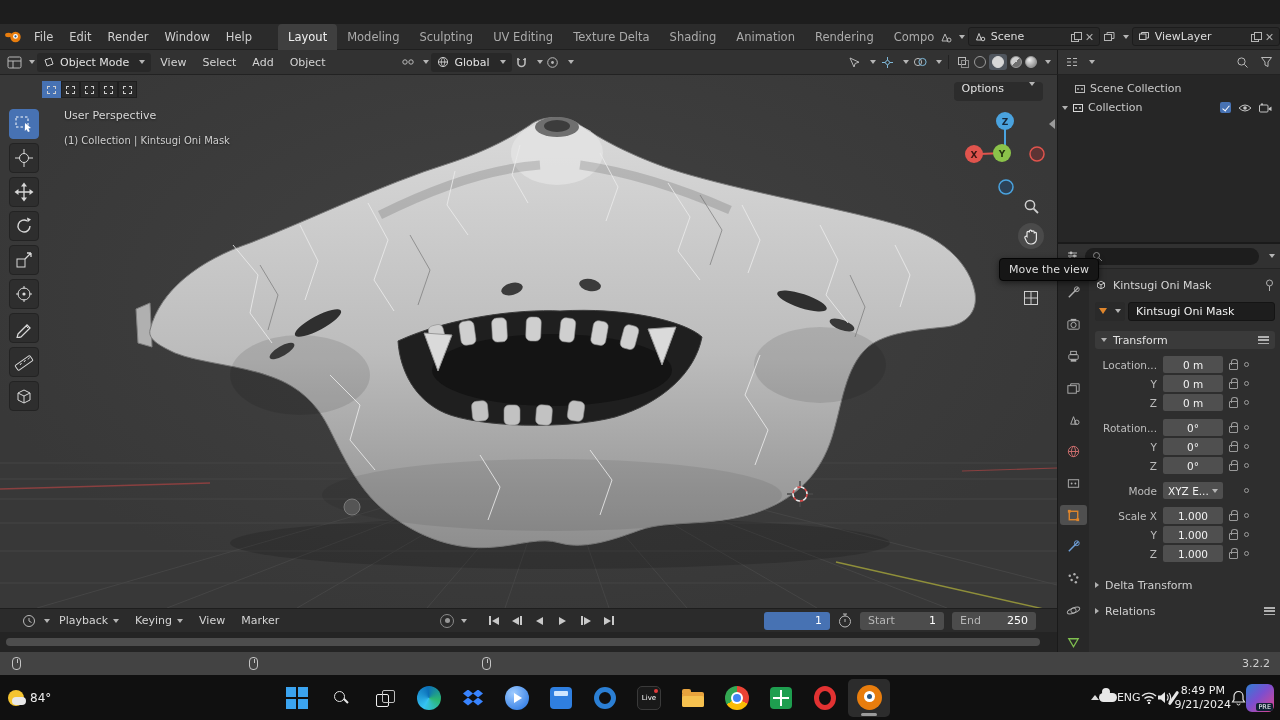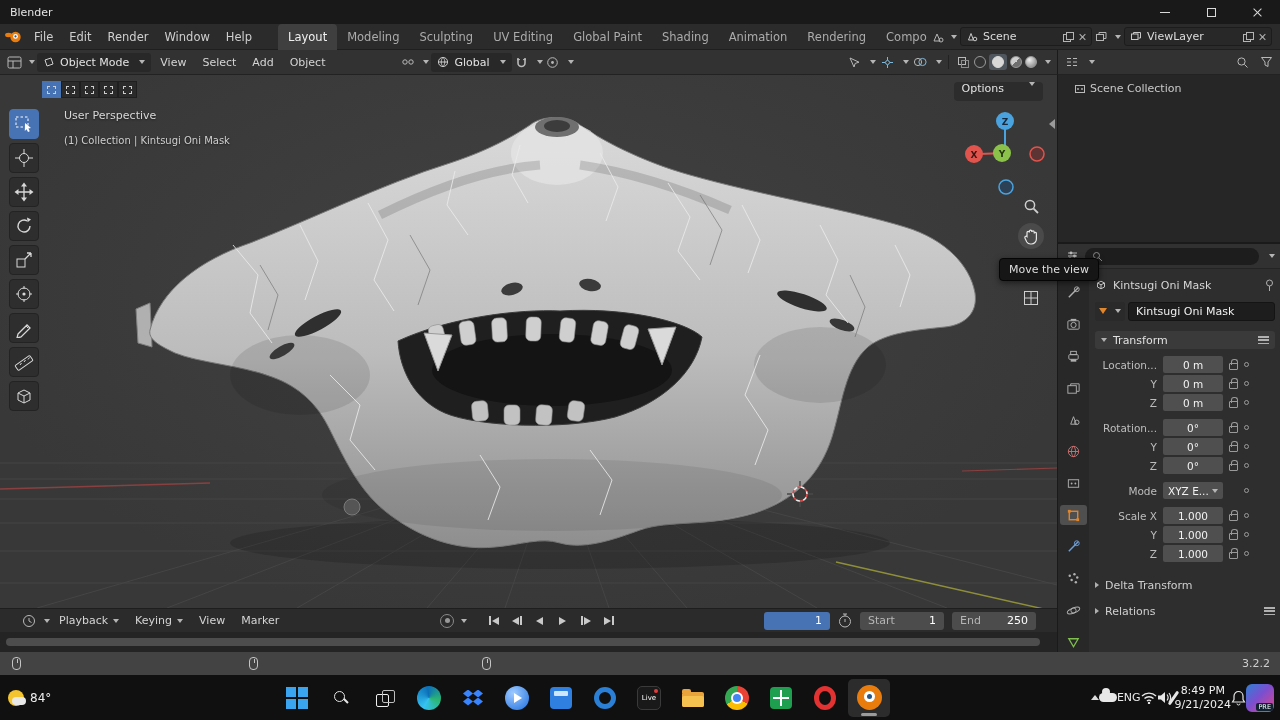--- a/index.html
+++ b/index.html
@@ -155,34 +155,20 @@
   .taskview{position:relative;width:18px;height:16px}
   .taskview::before{content:"";position:absolute;left:0;top:4px;width:11px;height:11px;border:1.5px solid #efefef;border-radius:2px}
   .taskview::after{content:"";position:absolute;left:6px;top:0;width:11px;height:11px;border:1.5px solid #bdbdbd;border-radius:2px}
   .pen-ic{width:3px;height:16px;background:#e6e6e6;border-radius:2px;transform:rotate(35deg)}
 </style>
 </head>
 <body>
 
 <div class="screen">
 
-  <div class="titlebar">
-    <span class="tb-title">Blender</span>
-    <div class="tb-controls">
-      <div class="tb-btn">
-          <div class="ic-min"></div>
-        </div>
-      <div class="tb-btn">
-          <div class="ic-max"></div>
-        </div>
-      <div class="tb-btn">
-          <div class="ic-close"></div>
-        </div>
-    </div>
-  </div>
 
   <div class="topbar">
     <div style="width:26px;display:flex;justify-content:center">
       <svg width="18" height="15" viewBox="0 0 18 15">
           <ellipse cx="4.5" cy="6" rx="3.4" ry="2.2" fill="#e87d0d"></ellipse>
           <circle cx="11.5" cy="8" r="5.2" fill="#e87d0d"></circle>
           <circle cx="11.5" cy="7.4" r="2.4" fill="#fff"></circle>
           <circle cx="11.5" cy="7.4" r="1.1" fill="#265787"></circle>
         </svg>
     </div>
@@ -208,21 +194,21 @@
     <div class="ws-tab">
         <span>Modeling</span>
       </div>
     <div class="ws-tab">
         <span>Sculpting</span>
       </div>
     <div class="ws-tab">
         <span>UV Editing</span>
       </div>
     <div class="ws-tab">
-        <span>Global Paint</span>
+        <span>Texture Delta</span>
       </div>
     <div class="ws-tab">
         <span>Shading</span>
       </div>
     <div class="ws-tab">
         <span>Animation</span>
       </div>
     <div class="ws-tab">
         <span>Rendering</span>
       </div>
@@ -623,20 +609,41 @@
     <div style="padding:4px 4px 0 4px">
       <div class="ol-row">
         <span style="width:8px"></span>
         <svg width="12" height="11" viewBox="0 0 12 11">
             <rect x="1.5" y="2.5" width="9" height="7" fill="none" stroke="#b9b9b9"></rect>
             <circle cx="4" cy="6" r="0.9" fill="#b9b9b9"></circle>
             <circle cx="8" cy="6" r="0.9" fill="#b9b9b9"></circle>
           </svg>
         <span>Scene Collection</span>
       </div>
+      <div class="ol-row">
+        <span class="tri-d8"></span>
+        <svg width="12" height="11" viewBox="0 0 12 11">
+            <rect x="1.5" y="2.5" width="9" height="7" fill="none" stroke="#d8d8d8"></rect>
+            <circle cx="4" cy="6" r="0.9" fill="#d8d8d8"></circle>
+            <circle cx="8" cy="6" r="0.9" fill="#d8d8d8"></circle>
+          </svg>
+        <span>Collection</span>
+        <span style="position:absolute;right:4px;display:flex;gap:7px;align-items:center">
+          <span class="check"></span>
+          <svg width="14" height="10" viewBox="0 0 14 10">
+              <path d="M1 5 Q7 -1 13 5 Q7 11 1 5 Z" fill="none" stroke="#c4c4c4"></path>
+              <circle cx="7" cy="5" r="1.8" fill="#c4c4c4"></circle>
+            </svg>
+          <svg width="13" height="10" viewBox="0 0 13 10">
+              <rect x="0.5" y="2" width="8.5" height="7" rx="1" fill="none" stroke="#c4c4c4"></rect>
+              <path d="M9.5 5.5 L12.5 3.5 V8 L9.5 6.5" fill="#c4c4c4"></path>
+              <circle cx="3" cy="1.2" r="1" fill="#c4c4c4"></circle>
+            </svg>
+        </span>
+      </div>
     </div>
 
     <div class="props">
       <div class="props-header">
         <div class="hdr-ico">
           <svg width="13" height="12" viewBox="0 0 13 12">
               <path d="M2 3 h9 M2 6 h9 M2 9 h9" stroke="#b9b9b9"></path>
               <circle cx="5" cy="3" r="1.4" fill="#b9b9b9"></circle>
               <circle cx="8.5" cy="6" r="1.4" fill="#b9b9b9"></circle>
               <circle cx="4" cy="9" r="1.4" fill="#b9b9b9"></circle>

